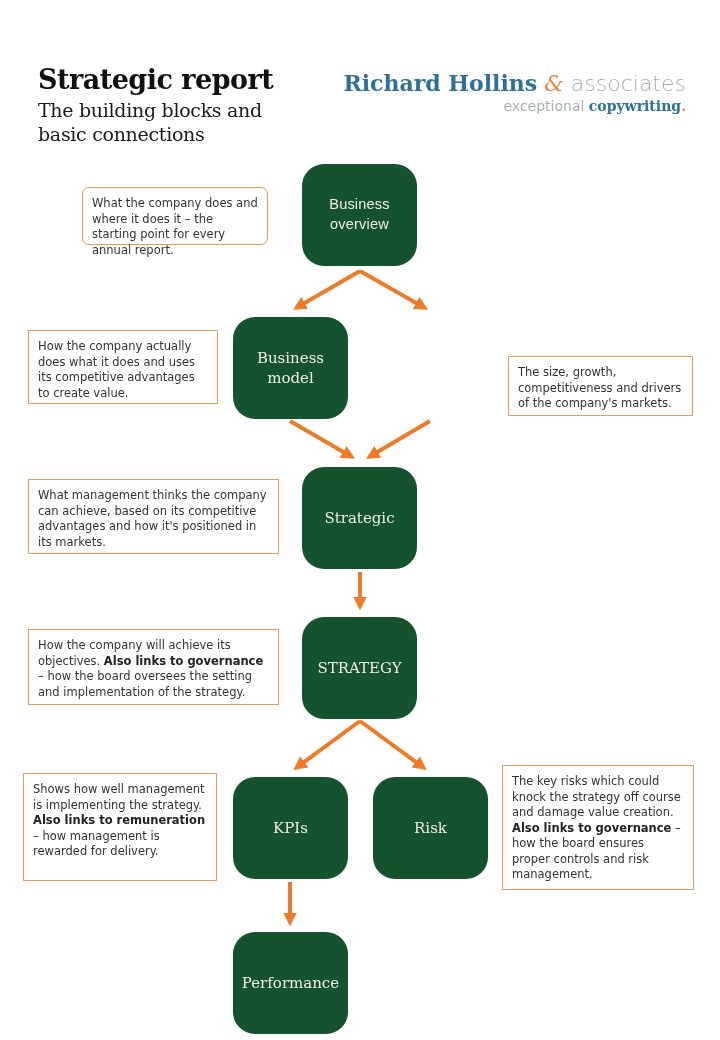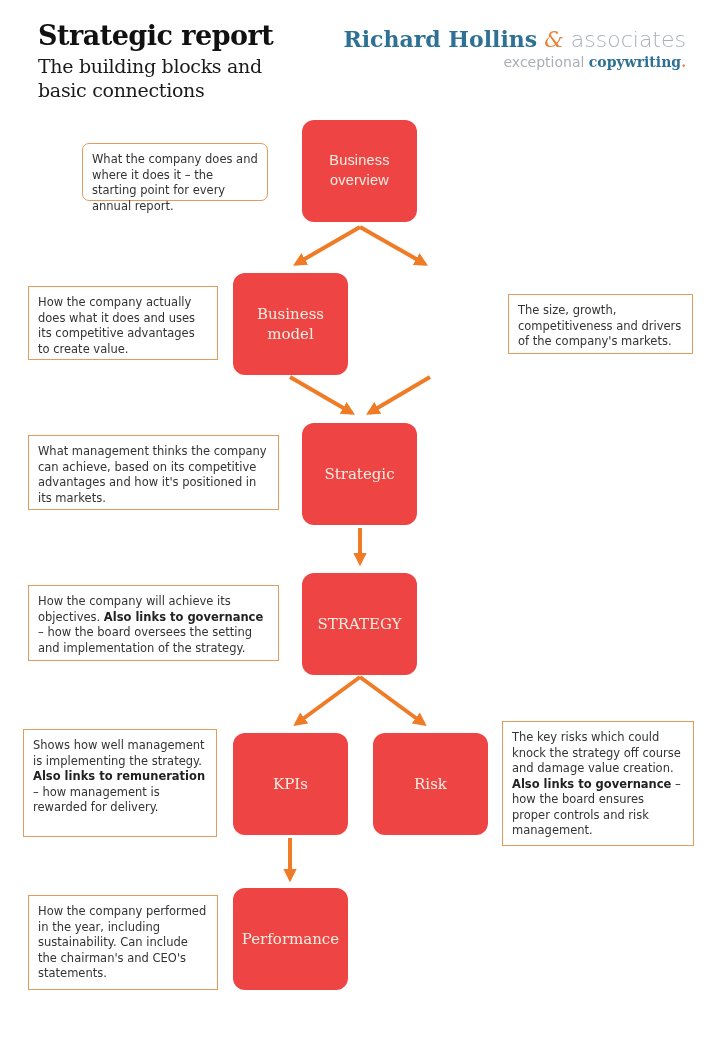--- a/index.html
+++ b/index.html
@@ -1,58 +1,58 @@
 <!DOCTYPE html>
 <html><head>
 <meta charset="utf-8">
 <style>
   html,body{margin:0;padding:0;background:#ffffff;}
   #canvas{position:relative;width:720px;height:992px;background:#ffffff;overflow:hidden;
-          font-family:"DejaVu Sans",sans-serif;}
+          font-family:"DejaVu Sans",sans-serif;margin-top:44px;}
 
   
   .title{position:absolute;left:38px;top:20px;font-family:"DejaVu Serif",serif;
          font-weight:bold;font-size:27px;color:#111;letter-spacing:-0.5px;}
   .subtitle{position:absolute;left:38px;top:54px;width:235px;font-family:"DejaVu Serif",serif;
          font-size:19px;line-height:1.28;color:#1a1a1a;letter-spacing:-0.3px;}
 
   
   .logo{position:absolute;right:34px;top:26px;text-align:right;white-space:nowrap;}
   .logo-line1{font-size:22px;}
   .logo-name{font-family:"DejaVu Serif",serif;font-weight:bold;color:#2E7195;}
   .logo-amp{font-family:"DejaVu Serif",serif;font-style:italic;color:#E8823B;font-weight:normal;}
   .logo-assoc{font-family:"DejaVu Sans",sans-serif;color:#A9AFB5;font-weight:300;}
   .logo-line2{margin-top:2px;font-size:14px;}
   .logo-exc{color:#A9AFB5;}
   .logo-copy{font-family:"DejaVu Serif",serif;font-weight:bold;color:#2E7195;}
   .logo-dot{font-family:"DejaVu Serif",serif;font-weight:bold;color:#E8823B;}
 
   
-  .node{position:absolute;width:115px;height:102px;background:#ef4444;border-radius:12px;
+  .node{position:absolute;width:115px;height:102px;background:#14532d;border-radius:22px;
         display:flex;align-items:center;justify-content:center;text-align:center;
         color:#F1EFE2;font-family:"DejaVu Serif",serif;font-size:15px;line-height:1.35;
         padding:15px 8px;box-sizing:border-box;}
   .node.sans{font-family:"Liberation Sans",sans-serif;font-size:14.5px;letter-spacing:0.2px;}
   #n-overview{left:302px;top:120px;}
   #n-model{left:233px;top:273px;}
   #n-markets{left:373px;top:273px;}
   #n-objectives{left:302px;top:423px;}
   #n-strategy{left:302px;top:573px;}
   #n-kpis{left:233px;top:733px;}
   #n-risk{left:373px;top:733px;}
   #n-performance{left:233px;top:888px;}
 
   
   .note{position:absolute;border:1px solid #E59B5C;background:#ffffff;
         font-family:"DejaVu Sans",sans-serif;font-size:11.5px;line-height:1.35;color:#333;
         padding:8px 9px;box-sizing:border-box;}
   .note b{color:#222;}
   #note-overview{left:82px;top:143px;width:186px;height:58px;border-radius:7px;}
   #note-model{left:28px;top:286px;width:190px;height:74px;}
-  #note-markets{left:508px;top:294px;width:185px;height:60px;}
+  #note-markets{left:508px;top:312px;width:185px;height:60px;}
   #note-objectives{left:28px;top:435px;width:251px;height:75px;}
   #note-strategy{left:28px;top:585px;width:251px;height:76px;}
   #note-kpis{left:23px;top:729px;width:194px;height:108px;}
   #note-risk{left:502px;top:721px;width:192px;height:125px;}
   #note-performance{left:28px;top:895px;width:190px;height:95px;}
 
   
   #arrows{position:absolute;left:0;top:0;pointer-events:none;}
 </style>
 </head>
@@ -129,17 +129,14 @@
   </div>
   <div class="note" id="note-strategy">
     <span>How the company will achieve its objectives. </span><b>Also links to governance</b><span> – how the board oversees the setting and implementation of the strategy.</span>
   </div>
   <div class="note" id="note-kpis">
     <span>Shows how well management is implementing the strategy. </span><b>Also links to remuneration</b><span> – how management is rewarded for delivery.</span>
   </div>
   <div class="note" id="note-risk">
     <span>The key risks which could knock the strategy off course and damage value creation. </span><b>Also links to governance</b><span> – how the board ensures proper controls and risk management.</span>
   </div>
-  <div class="note" id="note-performance">
-    <span>How the company performed in the year, including sustainability.  Can include the chairman's and CEO's statements.</span><b></b><span></span>
-  </div>
 
 </div>
 
 </body></html>

